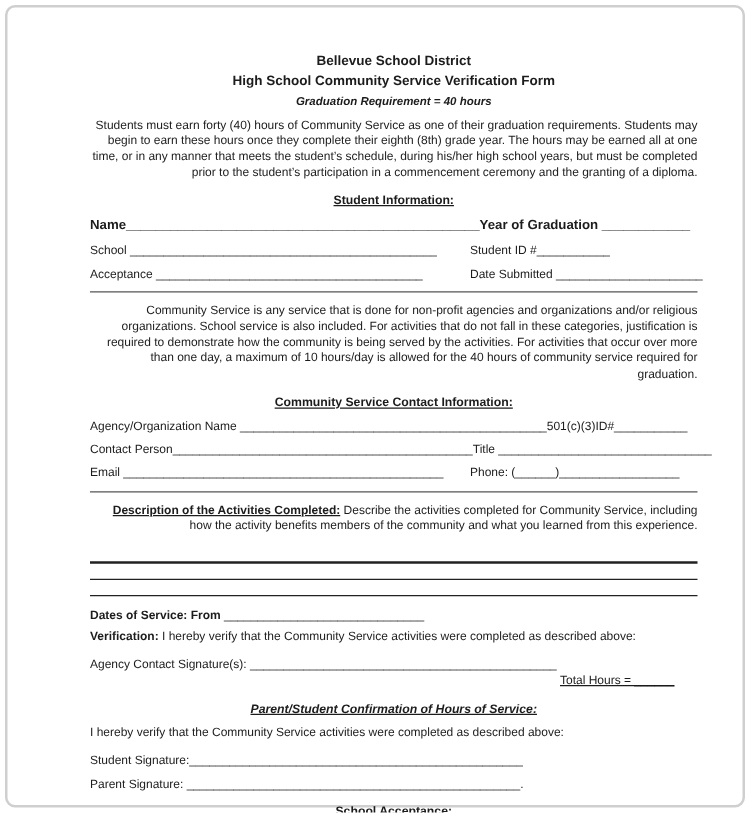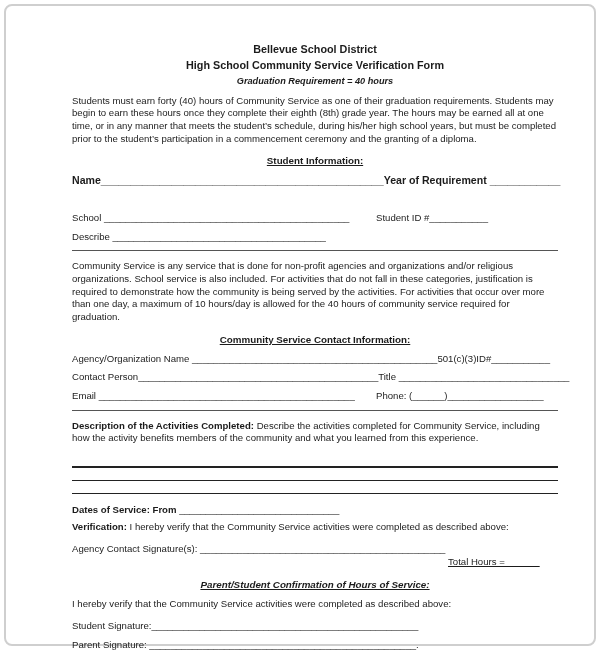--- a/index.html
+++ b/index.html
@@ -3,33 +3,33 @@
 <meta charset="utf-8">
 <style>
   * { margin:0; padding:0; box-sizing:border-box; }
   html,body { width:600px; height:650px; background:#ffffff; }
   body { font-family:"Liberation Sans", sans-serif; color:#1c1c1c; position:relative; overflow:hidden; }
   .frame { position:absolute; left:4px; top:4px; right:4px; bottom:4px; border:2px solid #cfcfcf; border-radius:8px; pointer-events:none; }
   .content { position:absolute; left:72px; top:42px; width:486px; font-size:9.6px; line-height:1.32; }
   .center { text-align:center; }
   .b { font-weight:bold; }
   .i { font-style:italic; }
-  .u { }
+  .u { text-decoration:underline; }
   .t1 { font-size:10.8px; font-weight:bold; margin-bottom:2px; }
   .t2 { font-size:10.8px; font-weight:bold; margin-bottom:2px; }
   .t3 { font-size:9.2px; font-weight:bold; font-style:italic; margin-bottom:8px; }
-  p.para { margin-bottom:10px; }
+  p.para { margin-bottom:10px;text-align:right; }
   .section { font-weight:bold; text-decoration:underline; font-size:9.8px; margin:10px 0 6px;text-align:center; }
   .row { display:flex; align-items:baseline; margin-bottom:6px; }
   .row > span { white-space:nowrap; }
   .rc { margin-left:auto; }
   .w182 { width:182px; }
   .w122 { width:122px; }
   .w110 { width:110px;text-decoration:underline; }
-  .name-row { font-size:10.6px; margin-bottom:24px; }
+  .name-row { font-size:10.6px; margin-bottom:7px; }
   .sep { border:none; border-top:1px solid #555; margin:7px 0 9px; }
   .writelines { margin:6px 0 10px; }
   .writeline { height:13px; border-bottom:1px solid #222; }
   .writeline.first { border-bottom-width:2px; }
   .tight { margin-bottom:4px; }
   .gap-top { margin-top:10px;flex-direction:column; }
 </style>
 </head>
 <body>
 
@@ -40,28 +40,29 @@
   <div class="center t1">Bellevue School District</div>
   <div class="center t2">High School Community Service Verification Form</div>
   <div class="center t3">Graduation Requirement = 40 hours</div>
 
   <p class="para">Students must earn forty (40) hours of Community Service as one of their graduation requirements. Students may begin to earn these hours once they complete their eighth (8th) grade year. The hours may be earned all at one time, or in any manner that meets the student’s schedule, during his/her high school years, but must be completed prior to the student’s participation in a commencement ceremony and the granting of a diploma.</p>
 
   <div class="section">Student Information:</div>
 
   <div class="row name-row">
     <span class="b">Name________________________________________________</span>
-    <span class="rc w182 b">Year of Requirement ____________</span>
+    <span class="rc w182 b">Year of Graduation ____________</span>
   </div>
   <div class="row">
     <span>School ______________________________________________</span>
     <span class="rc w182">Student ID #___________</span>
   </div>
   <div class="row">
-    <span>Describe ________________________________________</span>
+    <span>Acceptance ________________________________________</span>
+    <span class="rc w182">Date Submitted ______________________</span>
   </div>
 
   <hr class="sep">
 
   <p class="para">Community Service is any service that is done for non-profit agencies and organizations and/or religious organizations. School service is also included. For activities that do not fall in these categories, justification is required to demonstrate how the community is being served by the activities. For activities that occur over more than one day, a maximum of 10 hours/day is allowed for the 40 hours of community service required for graduation.</p>
 
   <div class="section">Community Service Contact Information:</div>
 
   <div class="row">
     <span>Agency/Organization Name ______________________________________________</span>

